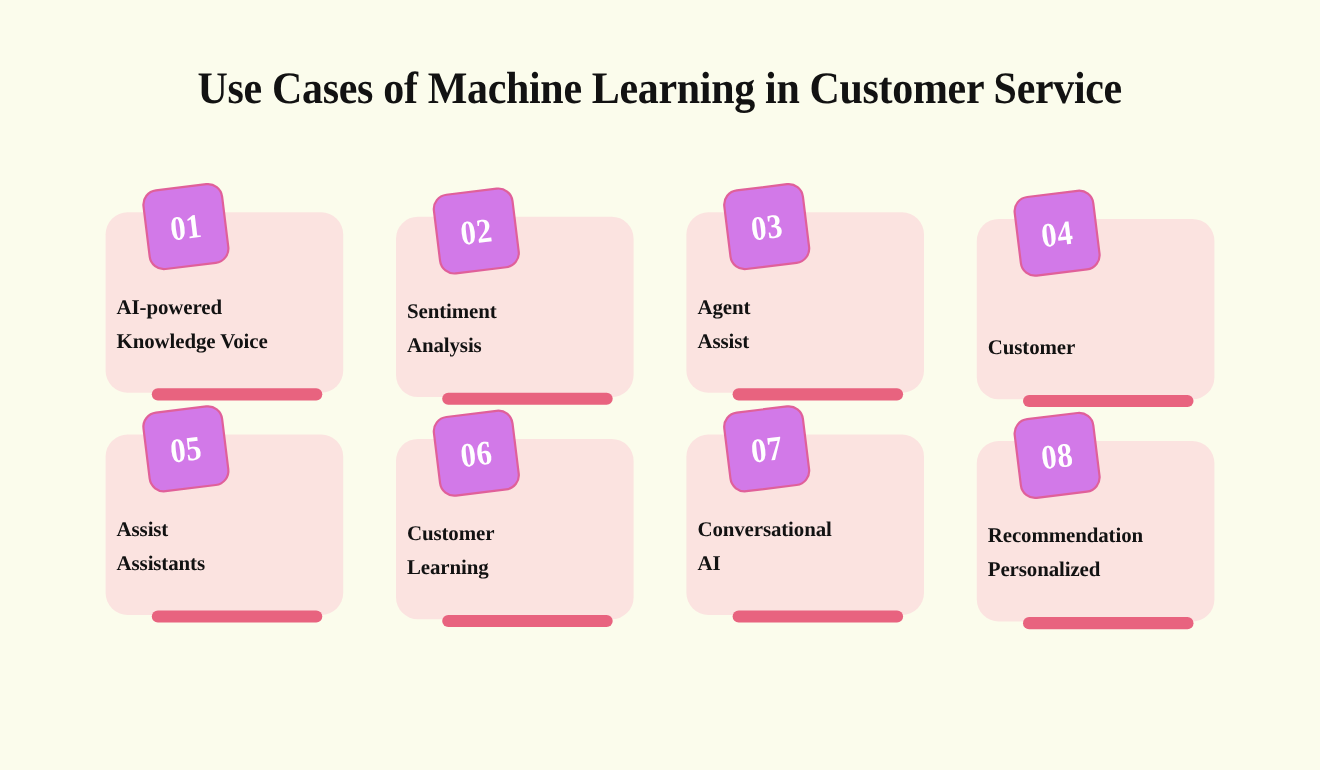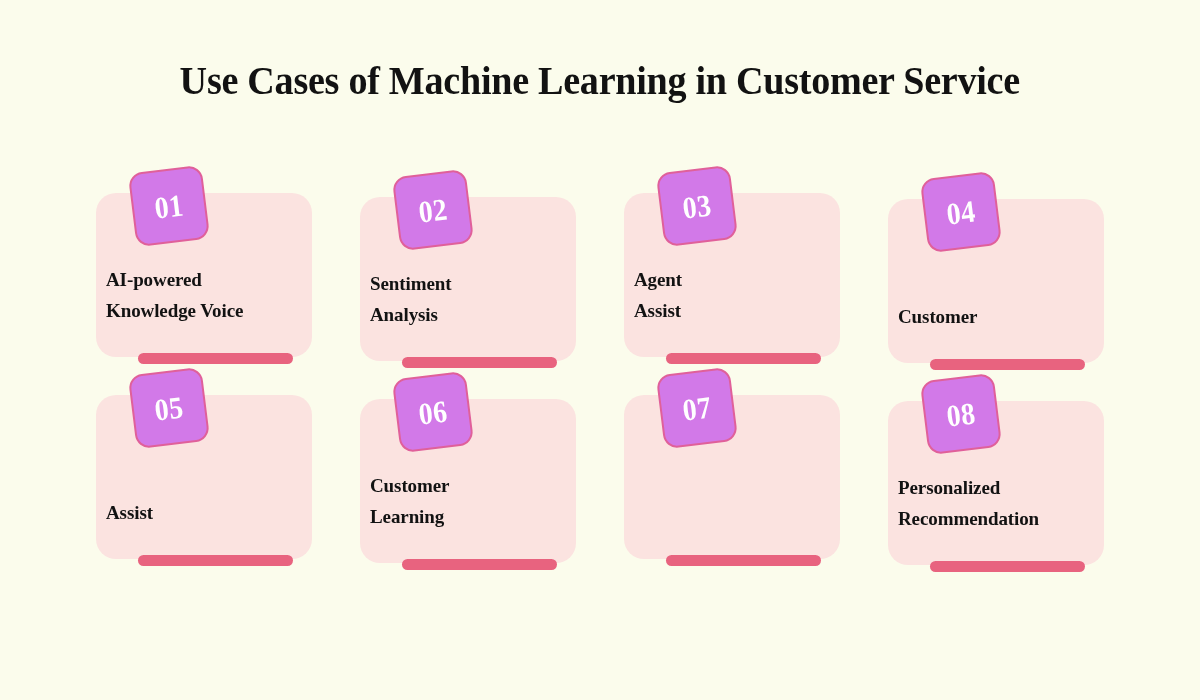--- a/index.html
+++ b/index.html
@@ -179,47 +179,52 @@
       </div>
       <div class="accent-bar"></div>
     </div>
 
     <div class="card">
       <div class="badge">
         <span class="badge-num">05</span>
       </div>
       <div class="card-label">
         <span class="line">Assist</span>
+        <span class="line">Assistants</span>
       </div>
       <div class="accent-bar"></div>
     </div>
 
     <div class="card v-shift-1">
       <div class="badge">
         <span class="badge-num">06</span>
       </div>
       <div class="card-label">
         <span class="line">Customer</span>
         <span class="line">Learning</span>
       </div>
       <div class="accent-bar"></div>
     </div>
 
     <div class="card">
       <div class="badge">
         <span class="badge-num">07</span>
       </div>
+      <div class="card-label">
+        <span class="line">Conversational</span>
+        <span class="line">AI</span>
+      </div>
       <div class="accent-bar"></div>
     </div>
 
     <div class="card v-shift-2">
       <div class="badge">
         <span class="badge-num">08</span>
       </div>
       <div class="card-label">
+        <span class="line">Recommendation</span>
         <span class="line">Personalized</span>
-        <span class="line">Recommendation</span>
       </div>
       <div class="accent-bar"></div>
     </div>
 
   </div>
 </div>
 
 </body></html>

